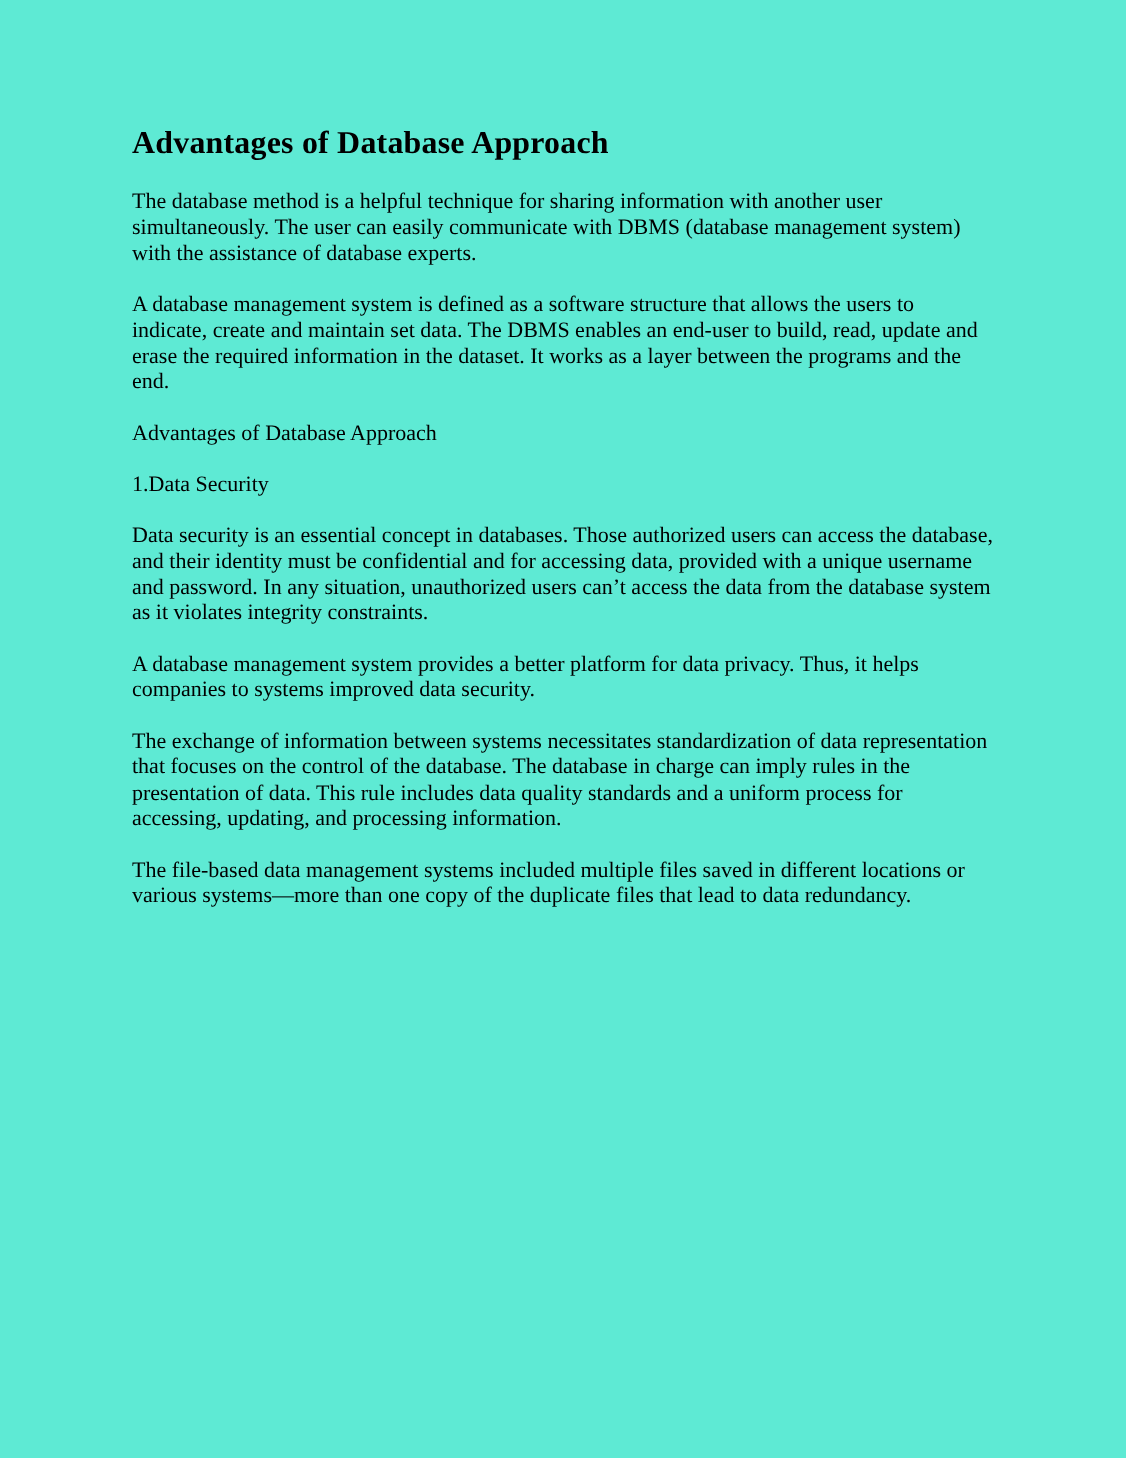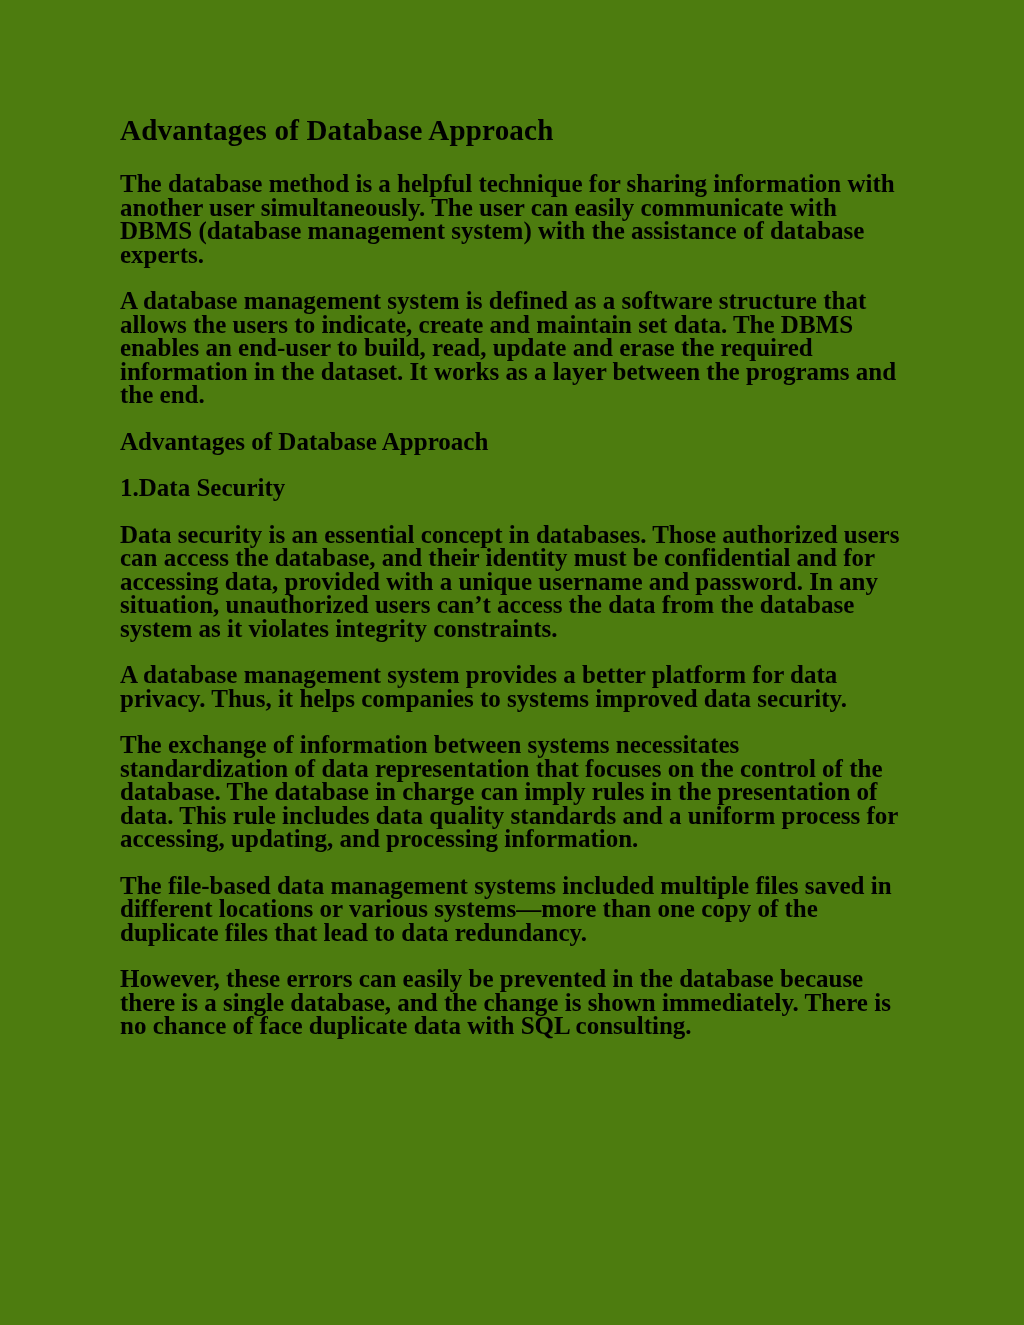--- a/index.html
+++ b/index.html
@@ -4,52 +4,51 @@
 <style>
   html, body {
     margin: 0;
     padding: 0;
     background: #ffffff;
   }
   .page {
     position: relative;
     width: 1024px;
     height: 1325px;
-    background: #4d7c0f;
+    background: #5eead4;
     overflow: hidden;
     font-family: "Liberation Serif", "DejaVu Serif", serif;
     color: #000000;
   }
   .content {
     padding: 112px 120px 0 120px;
     width: 784px;
   }
   .doc-title {
     font-size: 29px;
     line-height: 36px;
     font-weight: bold;
     margin: 0 0 24px 0;
     letter-spacing: 0.2px;
   }
   .doc-para {
-    font-size: 25px;
+    font-size: 20px;
     line-height: 23.5px;
     margin: 0 0 23px 0;
-    font-weight: bold;
+    font-weight: normal;
   }
 </style>
 </head>
 <body>
 
 <div class="page">
   <div class="content">
     <h1 class="doc-title">Advantages of Database Approach</h1>
     <p class="doc-para">The database method is a helpful technique for sharing information with another user simultaneously. The user can easily communicate with DBMS (database management system) with the assistance of database experts.</p>
     <p class="doc-para">A database management system is defined as a software structure that allows the users to indicate, create and maintain set data. The DBMS enables an end-user to build, read, update and erase the required information in the dataset. It works as a layer between the programs and the end.</p>
     <p class="doc-para">Advantages of Database Approach</p>
     <p class="doc-para">1.Data Security</p>
     <p class="doc-para">Data security is an essential concept in databases. Those authorized users can access the database, and their identity must be confidential and for accessing data, provided with a unique username and password. In any situation, unauthorized users can’t access the data from the database system as it violates integrity constraints.</p>
     <p class="doc-para">A database management system provides a better platform for data privacy. Thus, it helps companies to systems improved data security.</p>
     <p class="doc-para">The exchange of information between systems necessitates standardization of data representation that focuses on the control of the database. The database in charge can imply rules in the presentation of data. This rule includes data quality standards and a uniform process for accessing, updating, and processing information.</p>
     <p class="doc-para">The file-based data management systems included multiple files saved in different locations or various systems—more than one copy of the duplicate files that lead to data redundancy.</p>
-    <p class="doc-para">However, these errors can easily be prevented in the database because there is a single database, and the change is shown immediately. There is no chance of face duplicate data with SQL consulting.</p>
   </div>
 </div>
 
 </body></html>

